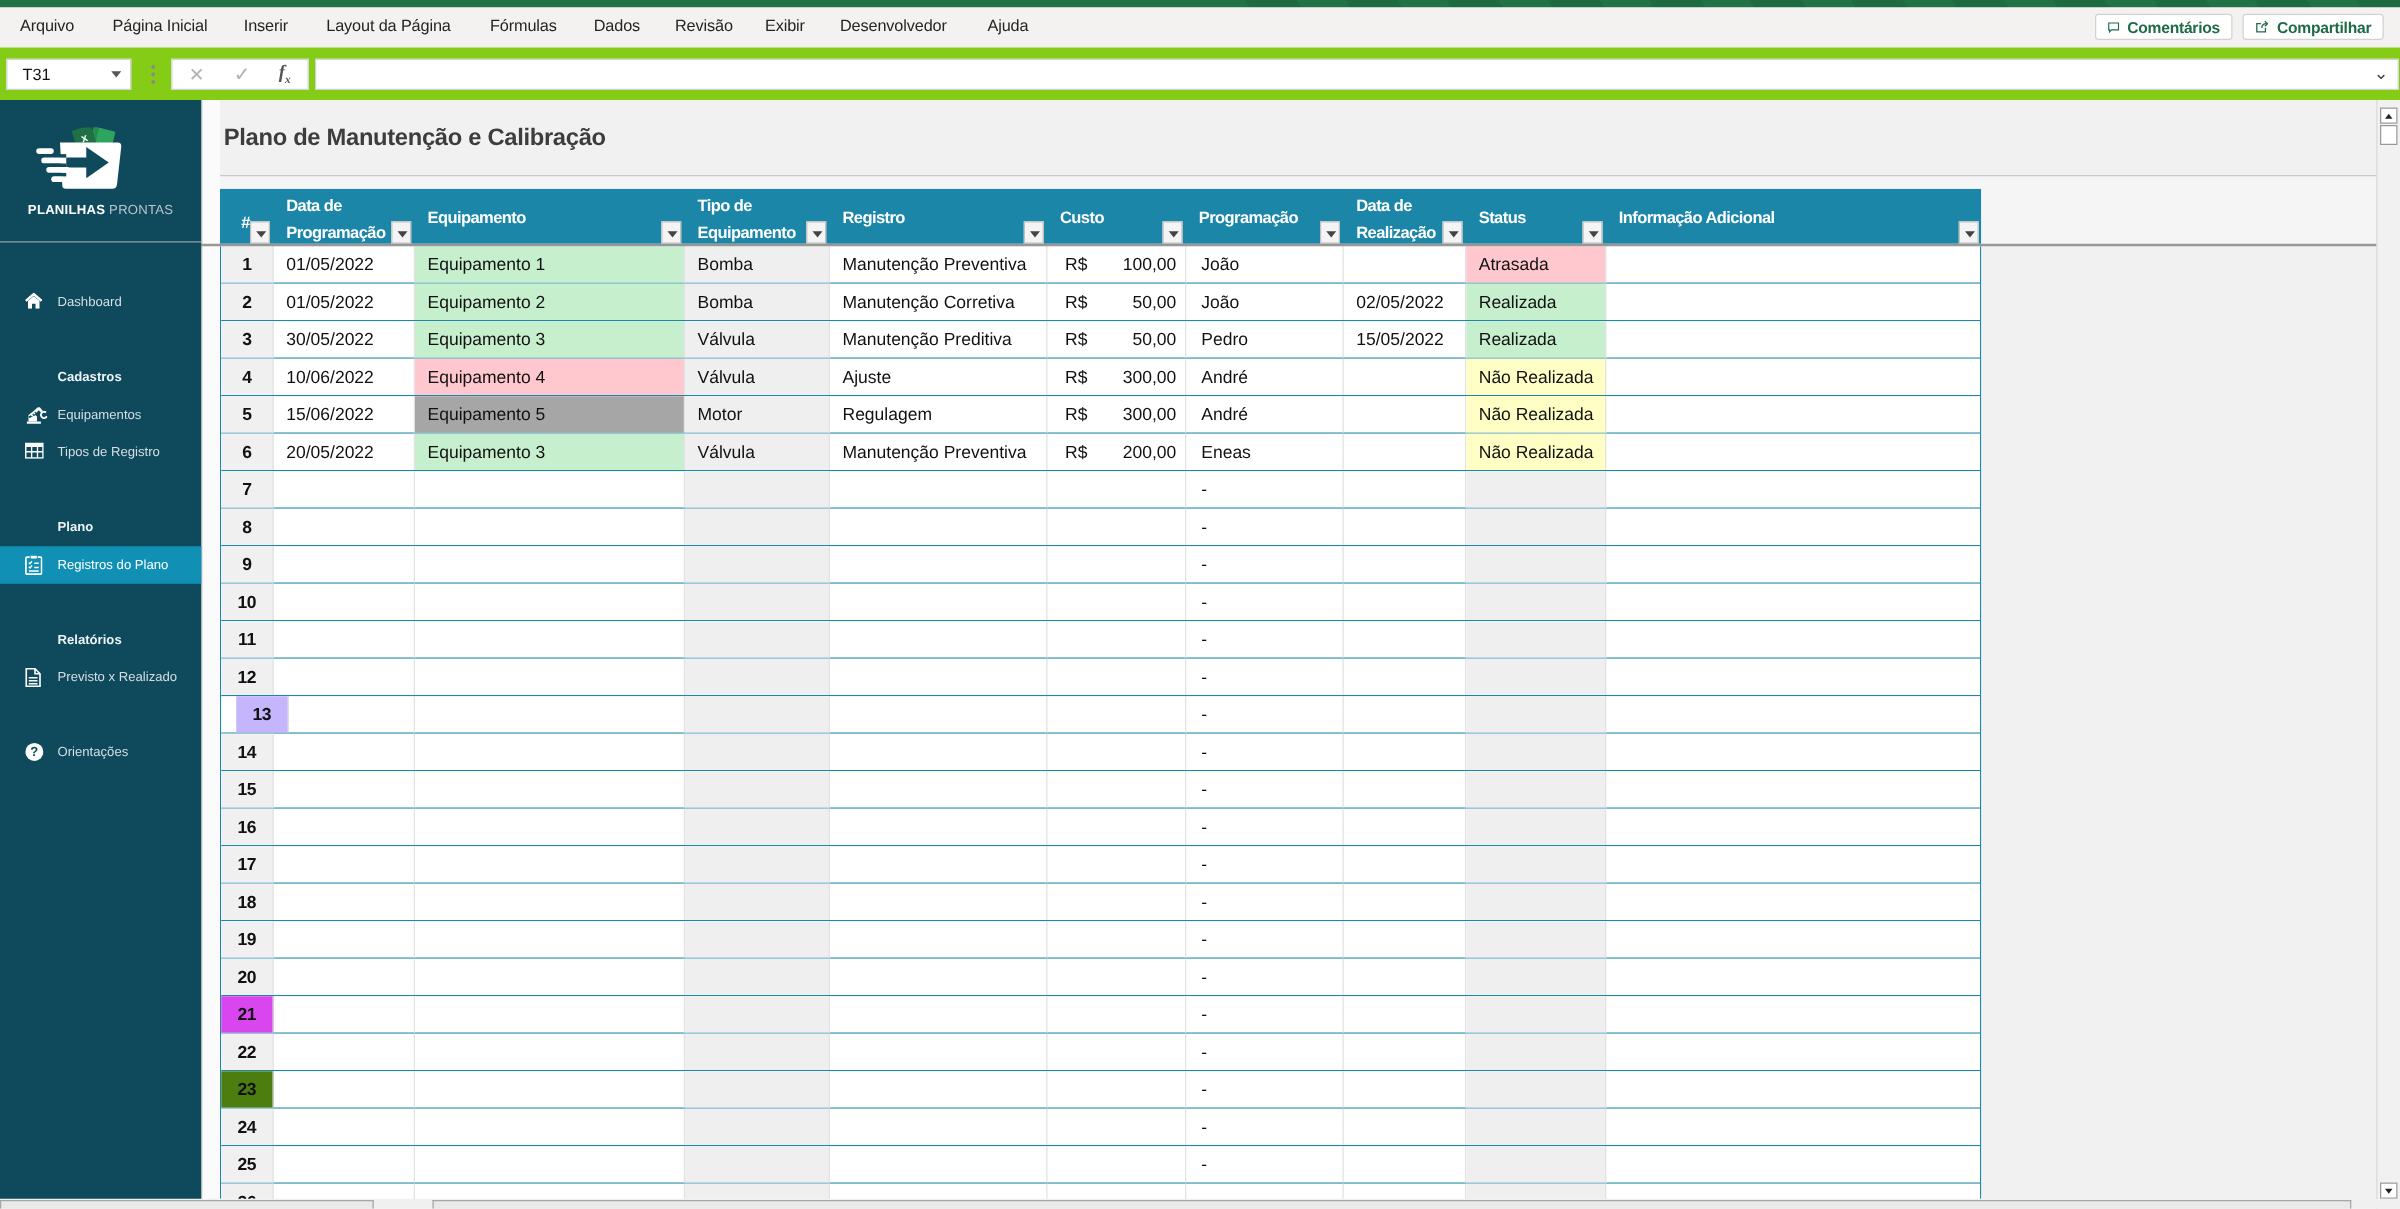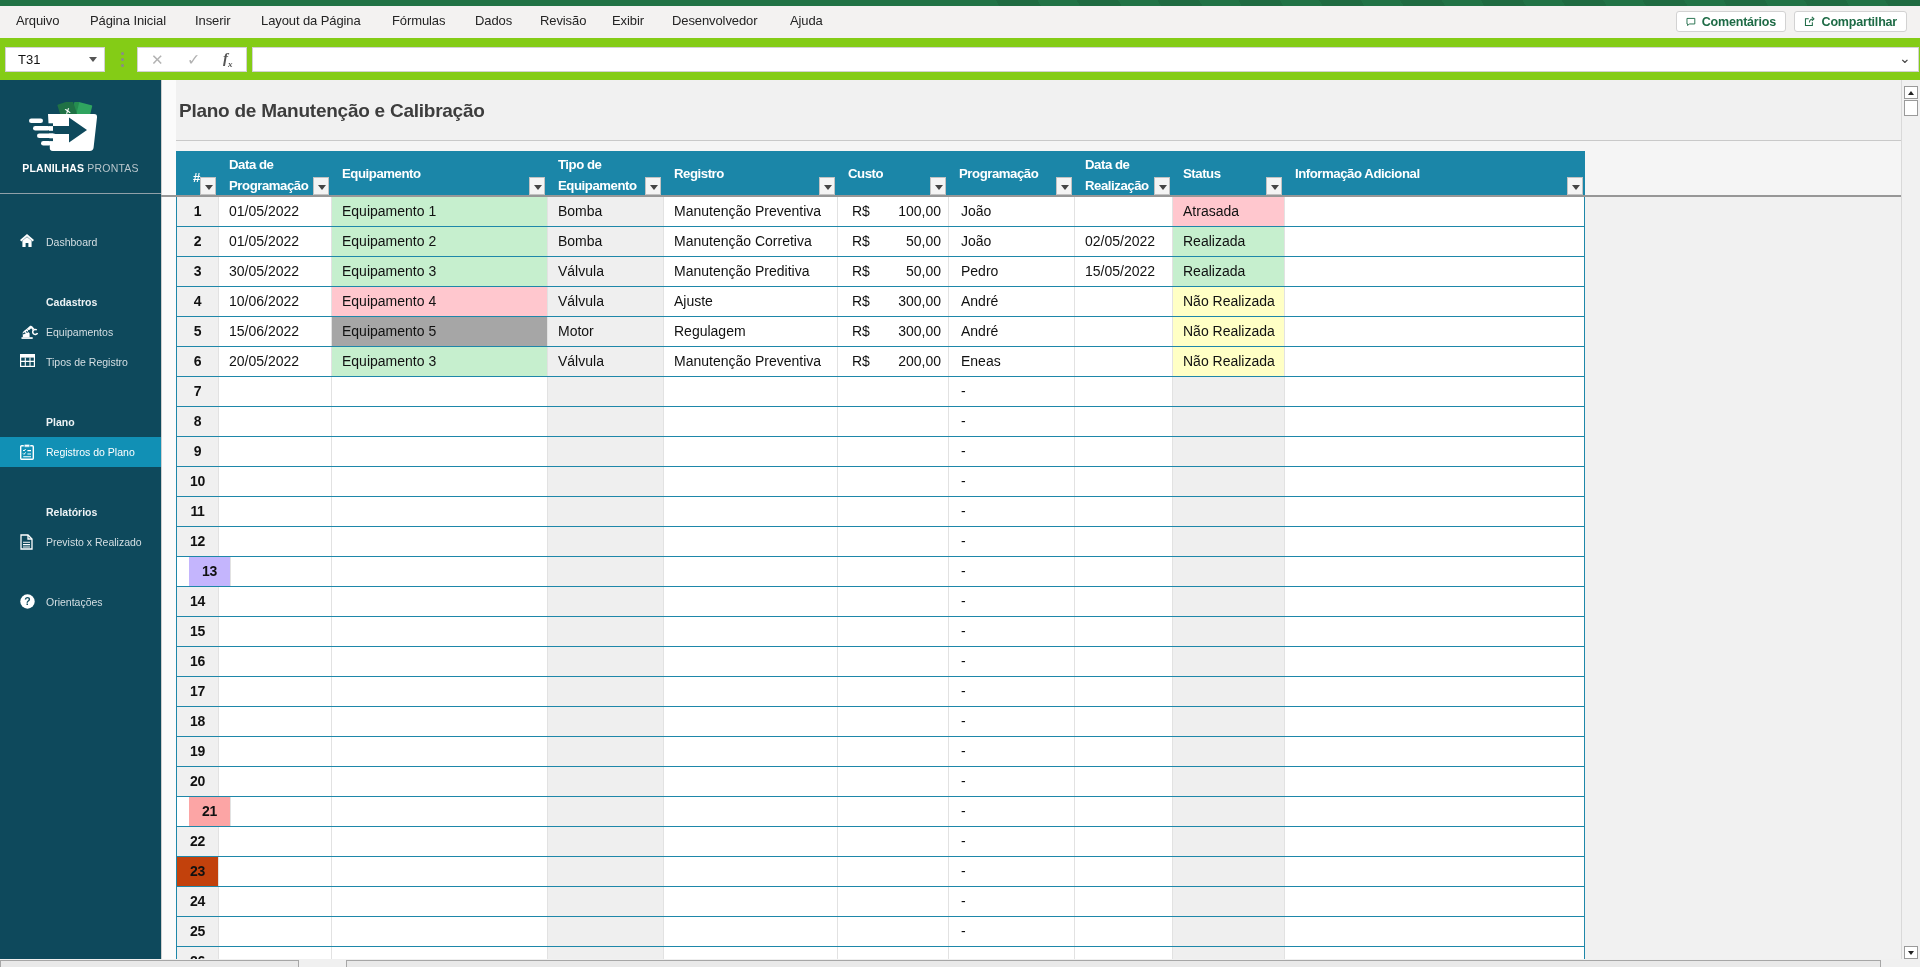--- a/index.html
+++ b/index.html
@@ -454,21 +454,21 @@
             <div class="c " style="left:155px;width:216px;"></div>
             <div class="c " style="left:371px;width:116px;background:#efefef;"></div>
             <div class="c " style="left:487px;width:174px;"></div>
             <div class="c " style="left:661px;width:111px;"></div>
             <div class="c pl14" style="left:772px;width:126px;">-</div>
             <div class="c " style="left:898px;width:98px;"></div>
             <div class="c " style="left:996px;width:112px;background:#efefef;"></div>
             <div class="c " style="left:1108px;width:301px;"></div>
           </div>
 <div class="r" style="top:600px;">
-            <div class="c num" style="left:12px;width:42px;background:#fca5a5;text-align:center;">21</div>
+            <div class="c num" style="left:0px;width:42px;background:#d946ef;text-align:center;">21</div>
             <div class="c " style="left:42px;width:113px;"></div>
             <div class="c " style="left:155px;width:216px;"></div>
             <div class="c " style="left:371px;width:116px;background:#efefef;"></div>
             <div class="c " style="left:487px;width:174px;"></div>
             <div class="c " style="left:661px;width:111px;"></div>
             <div class="c pl14" style="left:772px;width:126px;">-</div>
             <div class="c " style="left:898px;width:98px;"></div>
             <div class="c " style="left:996px;width:112px;background:#efefef;"></div>
             <div class="c " style="left:1108px;width:301px;"></div>
           </div>
@@ -478,21 +478,21 @@
             <div class="c " style="left:155px;width:216px;"></div>
             <div class="c " style="left:371px;width:116px;background:#efefef;"></div>
             <div class="c " style="left:487px;width:174px;"></div>
             <div class="c " style="left:661px;width:111px;"></div>
             <div class="c pl14" style="left:772px;width:126px;">-</div>
             <div class="c " style="left:898px;width:98px;"></div>
             <div class="c " style="left:996px;width:112px;background:#efefef;"></div>
             <div class="c " style="left:1108px;width:301px;"></div>
           </div>
 <div class="r" style="top:660px;">
-            <div class="c num" style="left:0px;width:42px;background:#c2410c;">23</div>
+            <div class="c num" style="left:0px;width:42px;background:#4d7c0f;">23</div>
             <div class="c " style="left:42px;width:113px;"></div>
             <div class="c " style="left:155px;width:216px;"></div>
             <div class="c " style="left:371px;width:116px;background:#efefef;"></div>
             <div class="c " style="left:487px;width:174px;"></div>
             <div class="c " style="left:661px;width:111px;"></div>
             <div class="c pl14" style="left:772px;width:126px;">-</div>
             <div class="c " style="left:898px;width:98px;"></div>
             <div class="c " style="left:996px;width:112px;background:#efefef;"></div>
             <div class="c " style="left:1108px;width:301px;"></div>
           </div>

